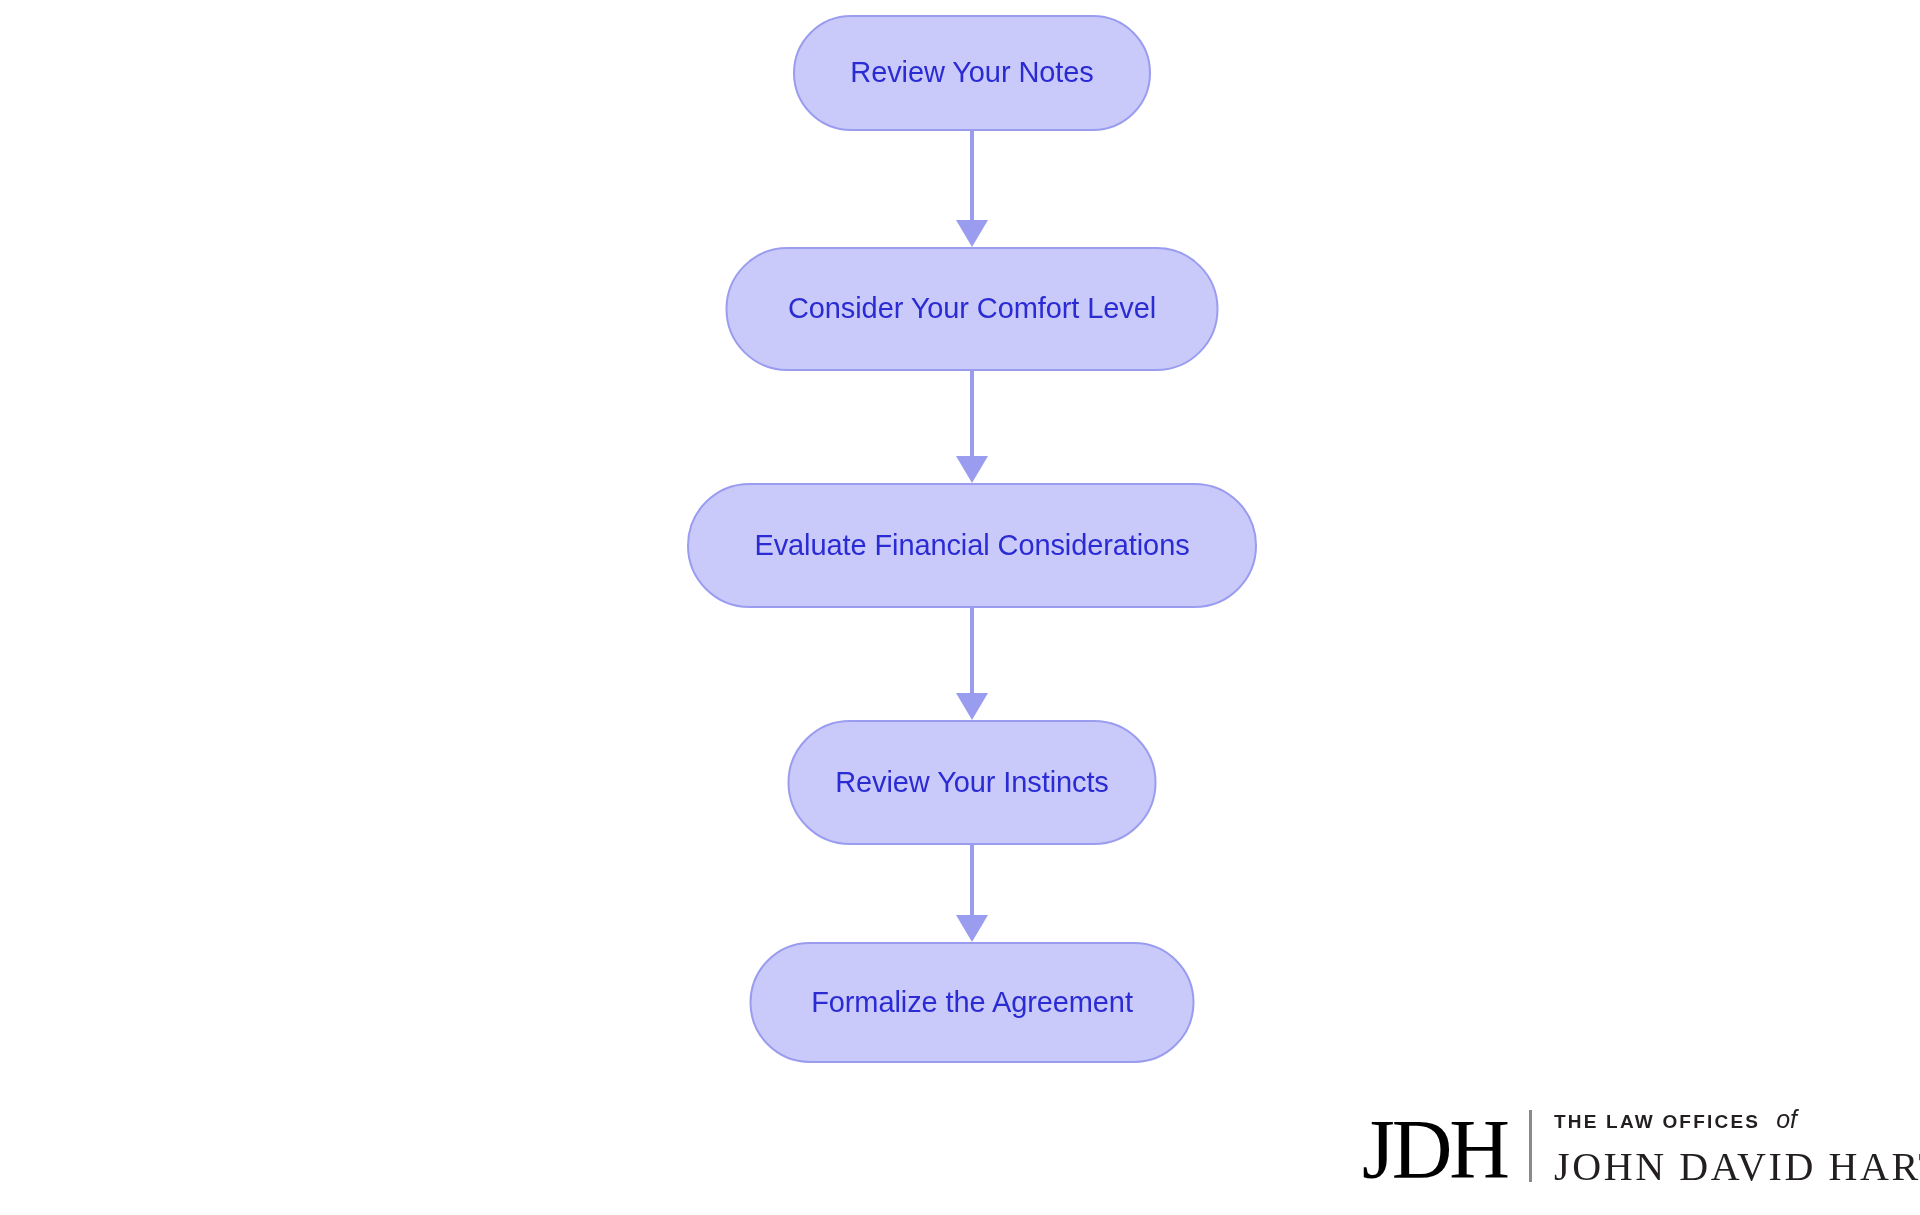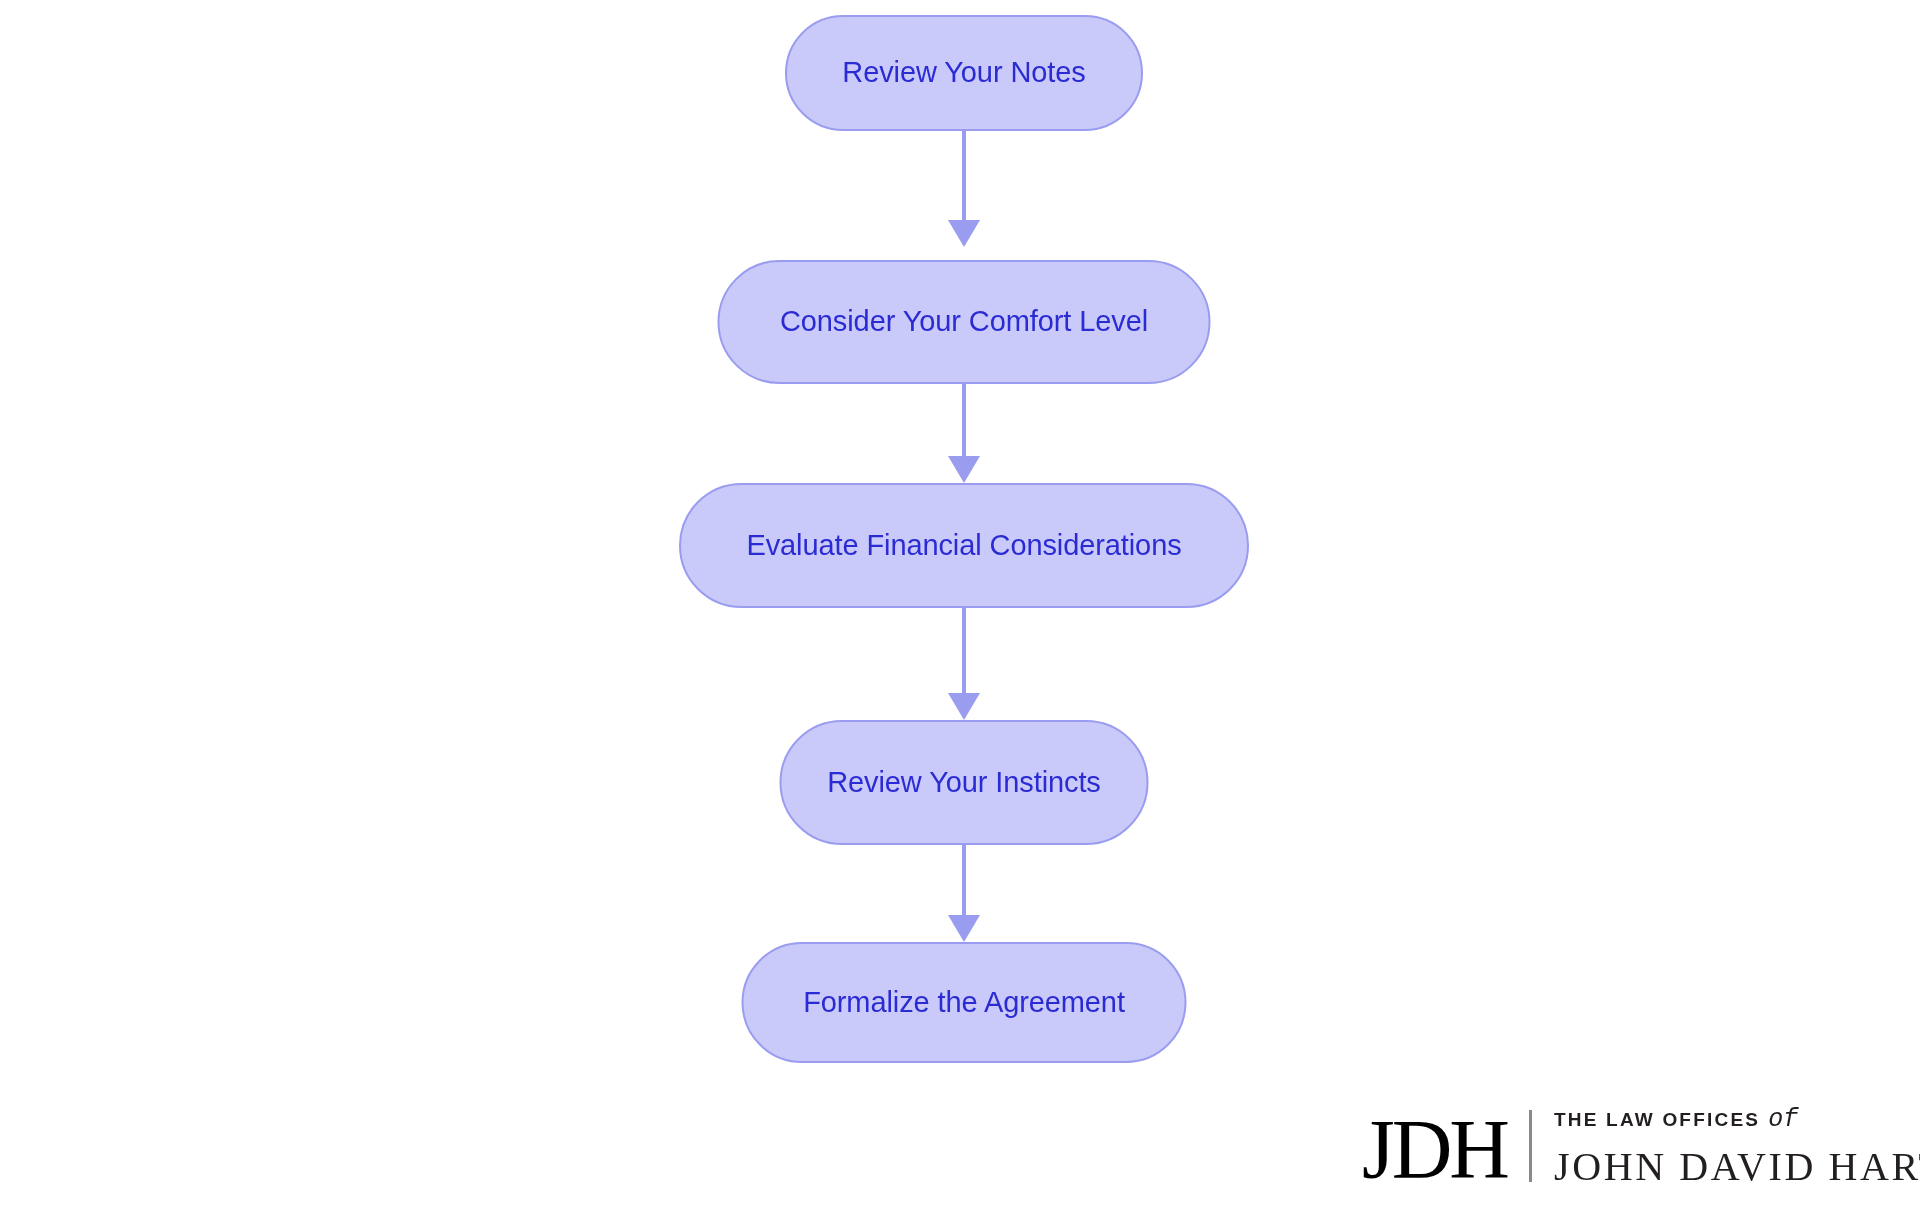--- a/index.html
+++ b/index.html
@@ -19,21 +19,21 @@
   #canvas {
     position: absolute;
     inset: 0;
     width: 1920px;
     height: 1215px;
   }
 
   
   .flow {
     position: absolute;
-    left: 4px;
+    left: 12px;
     top: 0;
     width: 1560px;
     height: 1100px;
   }
 
   .node {
     position: absolute;
     box-sizing: border-box;
     background: #c9caf9;
     border: 2px solid #9a9cf0;
@@ -47,21 +47,21 @@
     color: #2b2bd4;
     font-family: "Liberation Sans", sans-serif;
     font-size: 29px;
     font-weight: 400;
     line-height: 1.1;
     letter-spacing: -0.1px;
     white-space: nowrap;
   }
 
   .n1 { left: 960px; top: 15px;  width: 358px; height: 116px; }
-  .n2 { left: 960px; top: 247px; width: 493px; height: 124px; margin-top: 13px; }
+  .n2 { left: 960px; top: 247px; width: 493px; height: 124px; }
   .n3 { left: 960px; top: 483px; width: 570px; height: 125px; }
   .n4 { left: 960px; top: 720px; width: 369px; height: 125px; }
   .n5 { left: 960px; top: 942px; width: 445px; height: 121px; }
 
   
   .connectors {
     position: absolute;
     left: 0; top: 0;
     width: 1920px;
     height: 1100px;
@@ -104,26 +104,26 @@
   .logo-line1 {
     font-family: "Liberation Sans", sans-serif;
     font-size: 19px;
     font-weight: 700;
     letter-spacing: 2.2px;
     color: #231f20;
     white-space: nowrap;
     margin-bottom: 9px;
   }
   .logo-of {
-    font-family: Liberation Mono, monospace;
+    font-family: Liberation Sans, sans-serif;
     font-style: italic;
     font-weight: 400;
     font-size: 25px;
     letter-spacing: 0;
-    margin-left: 8px;
+    margin-left: 16px;
   }
   .logo-line2 {
     font-family: "Liberation Serif", serif;
     font-size: 40px;
     font-weight: 400;
     letter-spacing: 2.6px;
     color: #231f20;
     white-space: nowrap;
   }
 </style>

